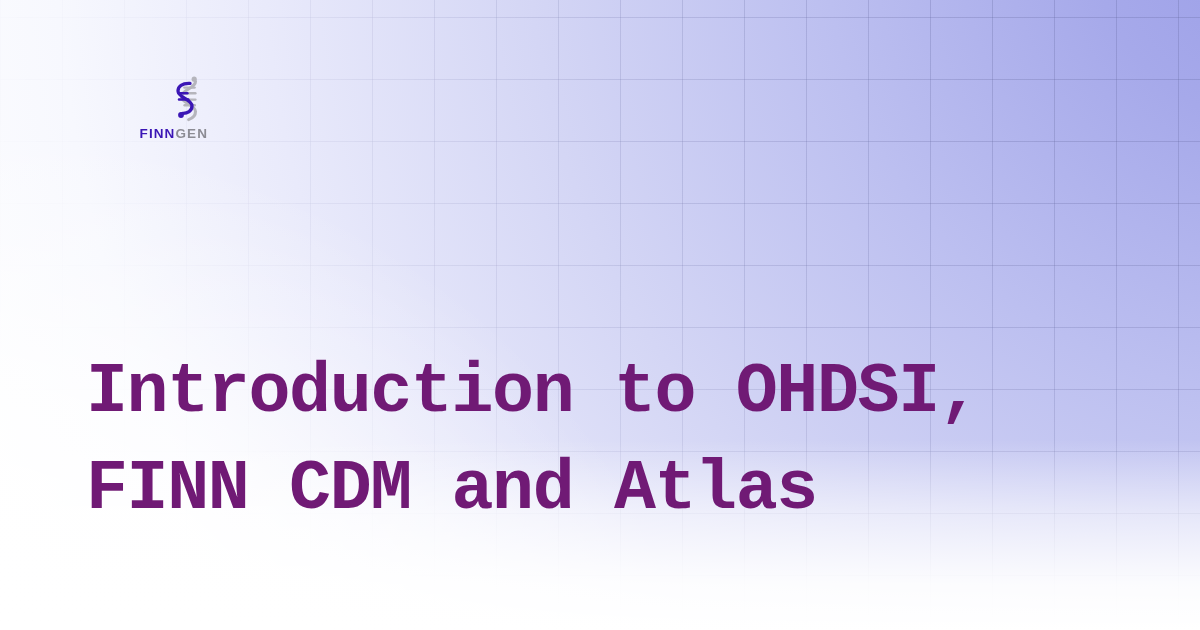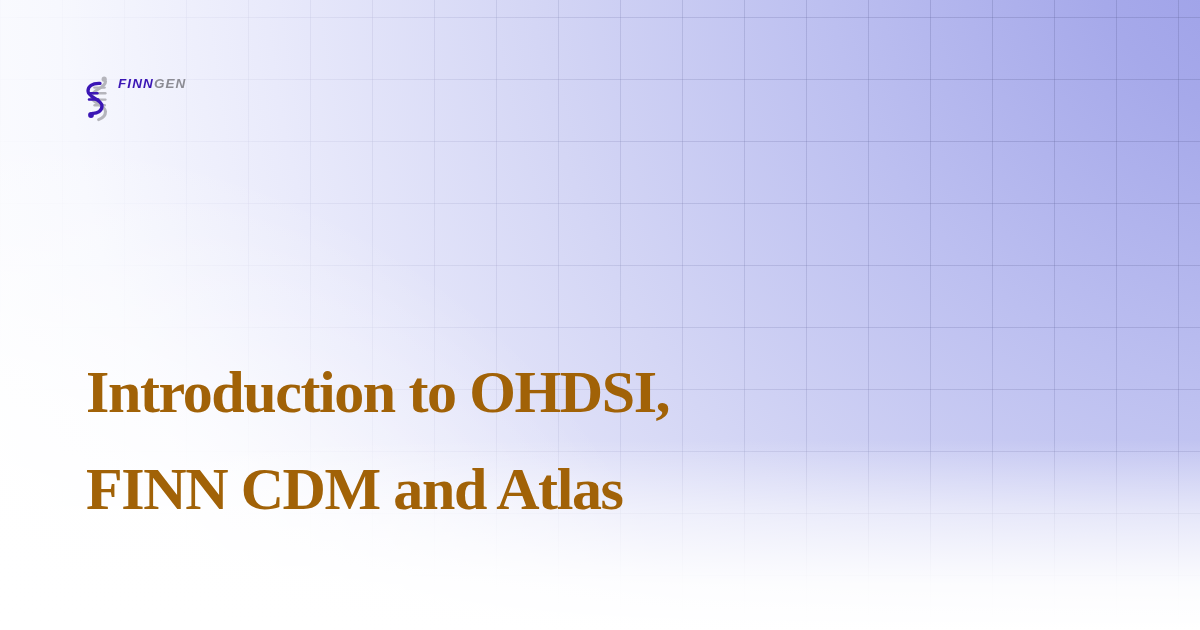--- a/index.html
+++ b/index.html
@@ -61,23 +61,22 @@
     pointer-events: none;
   }
 
   
   .logo {
     position: absolute;
     left: 78px;
     top: 74px;
     width: 130px;
     display: flex;
-    flex-direction: row;
-    align-items: flex-start;
-    font-style: italic;
+    flex-direction: column;
+    align-items: flex-end;
   }
   .logo-mark {
     display: block;
     width: 40px;
     height: 50px;
   }
   .logo-word {
     margin-top: 3px;
     font-family: "Liberation Sans", sans-serif;
     font-size: 13.5px;
@@ -88,26 +87,26 @@
   }
   .logo-word .w-finn { color: #3B16B5; }
   .logo-word .w-gen  { color: #8C8C94; }
 
   
   .headline {
     position: absolute;
     left: 86px;
     top: 344px;
     width: 1070px;
-    font-family: Liberation Serif, serif;
+    font-family: Liberation Mono, monospace;
     font-weight: bold;
-    font-size: 60px;
+    font-size: 70px;
     line-height: 97px;
     letter-spacing: -1.4px;
-    color: #a16207;
+    color: #701a75;
     margin: 0;
   }
   .headline .line { display: block; white-space: nowrap; }
 </style>
 </head>
 <body>
 
 <div class="slide">
 
   <div class="bg-base"></div>

